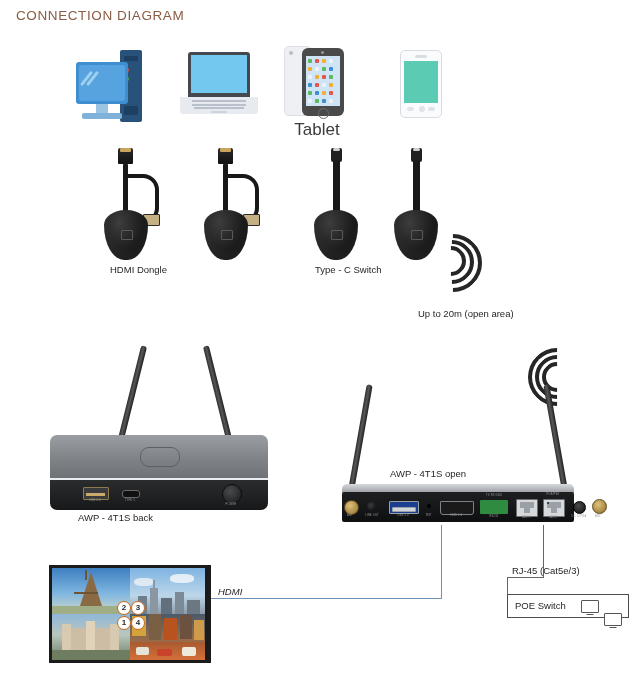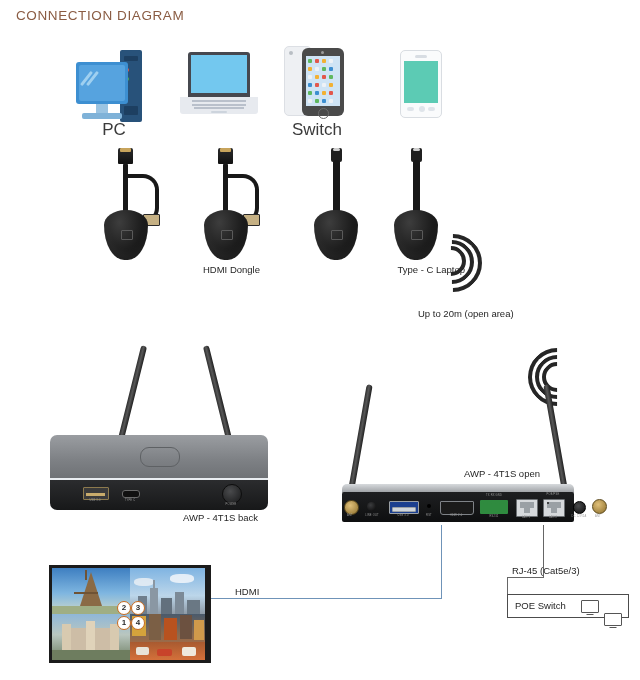--- a/index.html
+++ b/index.html
@@ -10,21 +10,21 @@
   .abs{position:absolute;}
   
   #page-title{
     left:16px;top:8px;font-size:13.5px;letter-spacing:.6px;
     color:#8a5c43;font-family:"Liberation Sans",sans-serif;font-weight:400;
   }
   
   .dev-label{
     text-align:center;font-size:17px;color:#3b3b3b;font-weight:400;
   }
-  .cap{font-size:9.5px;color:#262626;text-align:right;}
+  .cap{font-size:9.5px;color:#262626;text-align:left;}
   
   .pc-tower{background:#28527a;border-radius:2px;}
   .pc-tower-slot{background:#1d3f61;}
   .led{border-radius:50%;}
   .pc-monitor{background:#3d8fd1;border-radius:3px;}
   .pc-monitor-inner{background:#56a3df;border-radius:2px;}
   .pc-stand{background:#9bc4e2;}
   .pc-base{background:#7fb2d8;border-radius:2px;}
   .pc-slash{background:#9fd0f0;transform:rotate(38deg);border-radius:1px;}
   
@@ -132,21 +132,20 @@
     <div class="abs led" style="left:5px;top:27px;width:4px;height:4px;background:#4caf50;"></div>
     <div class="abs" style="left:4px;top:56px;width:14px;height:9px;background:#1d3f61;border-radius:1px;"></div>
   </div>
   <div class="abs pc-monitor" style="left:4px;top:14px;width:52px;height:42px;">
     <div class="abs pc-monitor-inner" style="left:3px;top:3px;width:46px;height:36px;"></div>
     <div class="abs pc-slash" style="left:9px;top:8px;width:3px;height:17px;"></div>
     <div class="abs pc-slash" style="left:15px;top:8px;width:3px;height:17px;"></div>
   </div>
   <div class="abs pc-stand" style="left:24px;top:56px;width:12px;height:9px;"></div>
   <div class="abs pc-base" style="left:10px;top:65px;width:40px;height:6px;"></div>
-  <div class="abs dev-label" style="left:-8px;top:72px;width:100px;">PC</div>
 </div>
 
 <div class="abs" style="left:178px;top:48px;width:88px;height:92px;">
   <div class="abs lap-screen" style="left:10px;top:4px;width:62px;height:45px;">
     <div class="abs lap-screen-in" style="left:3px;top:3px;width:56px;height:38px;"></div>
   </div>
   <div class="abs lap-base" style="left:2px;top:49px;width:78px;height:17px;">
     <div class="abs lap-key" style="left:12px;top:3px;width:54px;height:2px;"></div>
     <div class="abs lap-key" style="left:12px;top:6.5px;width:54px;height:2px;"></div>
     <div class="abs lap-key" style="left:14px;top:10px;width:50px;height:2px;"></div>
@@ -181,21 +180,21 @@
       <div class="abs tab-dot" style="left:9px;top:35px;width:4px;height:4px;background:#3d8fd1;"></div>
       <div class="abs tab-dot" style="left:16px;top:35px;width:4px;height:4px;background:#f2b134;"></div>
       <div class="abs tab-dot" style="left:23px;top:35px;width:4px;height:4px;background:#e2574c;"></div>
       <div class="abs tab-dot" style="left:2px;top:43px;width:4px;height:4px;background:#eef2f6;"></div>
       <div class="abs tab-dot" style="left:9px;top:43px;width:4px;height:4px;background:#5fb85f;"></div>
       <div class="abs tab-dot" style="left:16px;top:43px;width:4px;height:4px;background:#3d8fd1;"></div>
       <div class="abs tab-dot" style="left:23px;top:43px;width:4px;height:4px;background:#eef2f6;"></div>
     </div>
     <div class="abs tab-home" style="left:16px;top:60px;width:9px;height:9px;"></div>
   </div>
-  <div class="abs dev-label" style="left:-8px;top:76px;width:86px;">Switch</div>
+  <div class="abs dev-label" style="left:-8px;top:76px;width:86px;">Tablet</div>
 </div>
 
 <div class="abs" style="left:386px;top:44px;width:68px;height:96px;">
   <div class="abs mob-body" style="left:14px;top:6px;width:40px;height:66px;">
     <div class="abs mob-speaker" style="left:14px;top:4px;width:12px;height:2.5px;"></div>
     <div class="abs mob-screen" style="left:3px;top:10px;width:34px;height:42px;"></div>
     <div class="abs mob-btn" style="left:6px;top:56px;width:7px;height:4px;"></div>
     <div class="abs" style="left:17.5px;top:55px;width:6px;height:6px;border-radius:50%;background:#dfe4ea;"></div>
     <div class="abs mob-btn" style="left:27px;top:56px;width:7px;height:4px;"></div>
   </div>
@@ -240,21 +239,21 @@
 <div class="abs" style="left:392px;top:148px;width:54px;height:110px;">
   <div class="abs usbc-plug" style="left:19px;top:0px;width:11px;height:14px;">
     <div class="abs usbc-tip" style="left:2px;top:0px;width:7px;height:3px;"></div>
   </div>
   <div class="abs dongle-cable" style="left:21px;top:12px;width:7px;height:56px;"></div>
   <div class="abs dongle-body" style="left:2px;top:62px;width:44px;height:50px;">
     <div class="abs dongle-logo" style="left:17px;top:20px;width:10px;height:8px;"></div>
   </div>
 </div>
 
-<div class="abs cap" style="left:315px;top:264px;width:150px;">Type - C Laptop</div>
+<div class="abs cap" style="left:315px;top:264px;width:150px;">Type - C Switch</div>
 
 <div class="abs" style="left:440px;top:240px;width:80px;height:70px;">
   <div class="abs wifi-arc" style="left:-4px;top:6px;width:22px;height:22px;transform:rotate(45deg);"></div>
   <div class="abs wifi-arc" style="left:-10px;top:0px;width:36px;height:36px;transform:rotate(45deg);"></div>
   <div class="abs wifi-arc" style="left:-16px;top:-6px;width:50px;height:50px;transform:rotate(45deg);"></div>
 </div>
 <div class="abs cap" style="left:418px;top:308px;width:200px;text-align:left;">Up to 20m (open area)</div>
 
 <div class="abs" style="left:516px;top:336px;width:80px;height:70px;">
   <div class="abs wifi-arc2" style="left:26px;top:26px;width:22px;height:22px;transform:rotate(-45deg);"></div>
@@ -332,21 +331,21 @@
   <div class="abs dc-jack" style="left:243px;top:126px;width:11px;height:11px;"></div>
   <div class="abs micro-label" style="left:234px;top:140px;width:30px;">DC 12V/2A</div>
 
   <div class="abs ant-conn" style="left:262px;top:124px;width:13px;height:13px;"></div>
   <div class="abs micro-label" style="left:256px;top:140px;width:24px;">ANT</div>
 </div>
 <div class="abs cap" style="left:390px;top:468px;width:150px;">AWP - 4T1S open</div>
 
 <div class="abs line-blue" style="left:210px;top:598px;width:232px;height:1.4px;"></div>
 <div class="abs line-blue" style="left:441px;top:525px;width:1.4px;height:74px;"></div>
-<div class="abs lbl-sm" style="left:235px;top:586px;">HDMI</div>
+<div class="abs lbl-sm" style="left:218px;top:586px;font-style:italic;">HDMI</div>
 
 <div class="abs line-gray" style="left:543px;top:525px;width:1.2px;height:52px;"></div>
 <div class="abs line-gray" style="left:507px;top:577px;width:37px;height:1.2px;"></div>
 <div class="abs line-gray" style="left:507px;top:577px;width:1.2px;height:17px;"></div>
 <div class="abs lbl-sm" style="left:512px;top:565px;">RJ-45 (Cat5e/3)</div>
 
 <div class="abs poe-box" style="left:507px;top:594px;width:120px;height:22px;">
   <div class="abs lbl-sm" style="left:7px;top:5px;">POE Switch</div>
   <div class="abs mini-mon" style="left:73px;top:5px;width:16px;height:11px;"></div>
   <div class="abs mini-mon" style="left:96px;top:5px;width:16px;height:11px;"></div>

